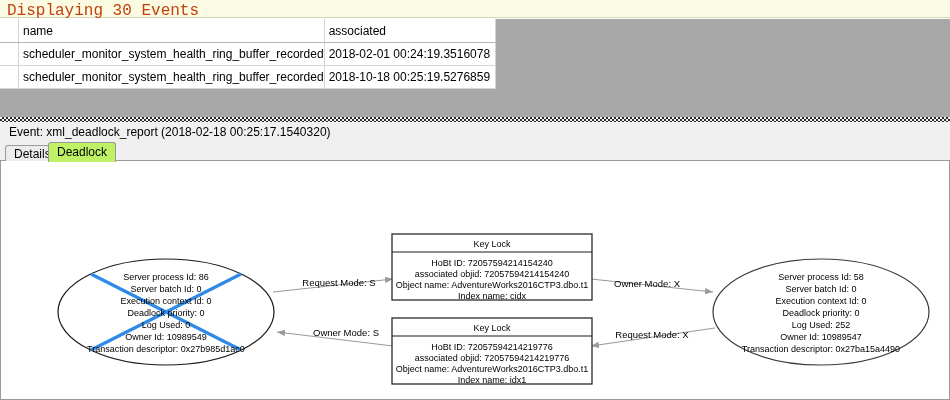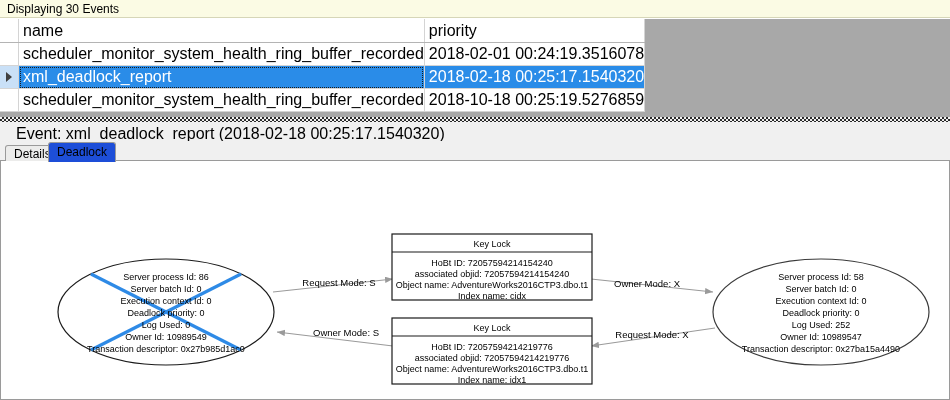--- a/index.html
+++ b/index.html
@@ -26,44 +26,45 @@
     position: absolute;
     left: 0; top: 0;
     width: 950px; height: 18px;
     background: #fbfbe4;
     border-bottom: 1px solid #d6d6b8;
     box-sizing: border-box;
   }
   .status-bar .status-text {
     position: absolute;
     left: 7px; top: 2px;
-    font-size: 12px;
-    color: #000000;
+    font-size: 16px;
+    color: #c2410c;
     white-space: nowrap;
+    font-family: Liberation Mono, monospace;
   }
 
   
   .grid-wrap {
     position: absolute;
     left: 0; top: 19px;
     width: 950px; height: 98px;
     background: #a8a8a8;
     overflow: hidden;
   }
   .grid-table {
     border-collapse: collapse;
     table-layout: fixed;
     background: #ffffff;
   }
   .grid-table td, .grid-table th {
     border: 1px solid #d4d4d4;
     border-top: none;
     border-left: none;
     padding: 0 0 0 4px;
-    font-size: 16px;
+    font-size: 12px;
     font-weight: normal;
     text-align: left;
     height: 22px;
     white-space: nowrap;
     overflow: hidden;
     background: #ffffff;
     color: #000;
   }
   .col-sel { width: 18px; padding: 0 !important; }
   .col-name { width: 270px; }
@@ -109,22 +110,22 @@
 
   
   .event-header {
     position: absolute;
     left: 0; top: 122px;
     width: 950px; height: 19px;
     background: #f0f0f0;
   }
   .event-header .event-text {
     position: absolute;
-    left: 16px; top: 3px;
-    font-size: 16px;
+    left: 9px; top: 3px;
+    font-size: 12px;
     white-space: nowrap;
   }
 
   
   .tab-strip {
     position: absolute;
     left: 0; top: 141px;
     width: 950px; height: 20px;
     background: #f0f0f0;
     border-bottom: 1px solid #9a9a9a;
@@ -143,21 +144,21 @@
     border-radius: 3px 3px 0 0;
     box-sizing: border-box;
     white-space: nowrap;
   }
   .tab.inactive { left: 5px; }
   .tab.active {
     left: 48px;
     top: 1px;
     height: 20px;
     line-height: 19px;
-    background: #1d4ed8;
+    background: #bef264;
     border-color: #9a9a9a;
     z-index: 3;
   }
 
   
   .canvas {
     position: absolute;
     left: 0; top: 161px;
     width: 950px; height: 239px;
     background: #ffffff;
@@ -196,35 +197,28 @@
   <div class="status-bar">
     <span class="status-text">Displaying 30 Events</span>
   </div>
 
   <div class="grid-wrap">
     <table class="grid-table">
       <thead>
         <tr>
           <th class="col-sel"></th>
           <th class="col-name">name</th>
-          <th class="col-ts">priority</th>
+          <th class="col-ts">associated</th>
         </tr>
       </thead>
       <tbody>
         <tr>
           <td class="col-sel"></td>
           <td class="col-name">scheduler_monitor_system_health_ring_buffer_recorded</td>
           <td class="col-ts">2018-02-01 00:24:19.3516078</td>
-        </tr>
-        <tr class="row-selected">
-          <td class="col-sel">
-            <span class="sel-arrow"></span>
-          </td>
-          <td class="col-name cell-focus">xml_deadlock_report</td>
-          <td class="col-ts">2018-02-18 00:25:17.1540320</td>
         </tr>
         <tr>
           <td class="col-sel"></td>
           <td class="col-name">scheduler_monitor_system_health_ring_buffer_recorded</td>
           <td class="col-ts">2018-10-18 00:25:19.5276859</td>
         </tr>
       </tbody>
     </table>
   </div>
 

